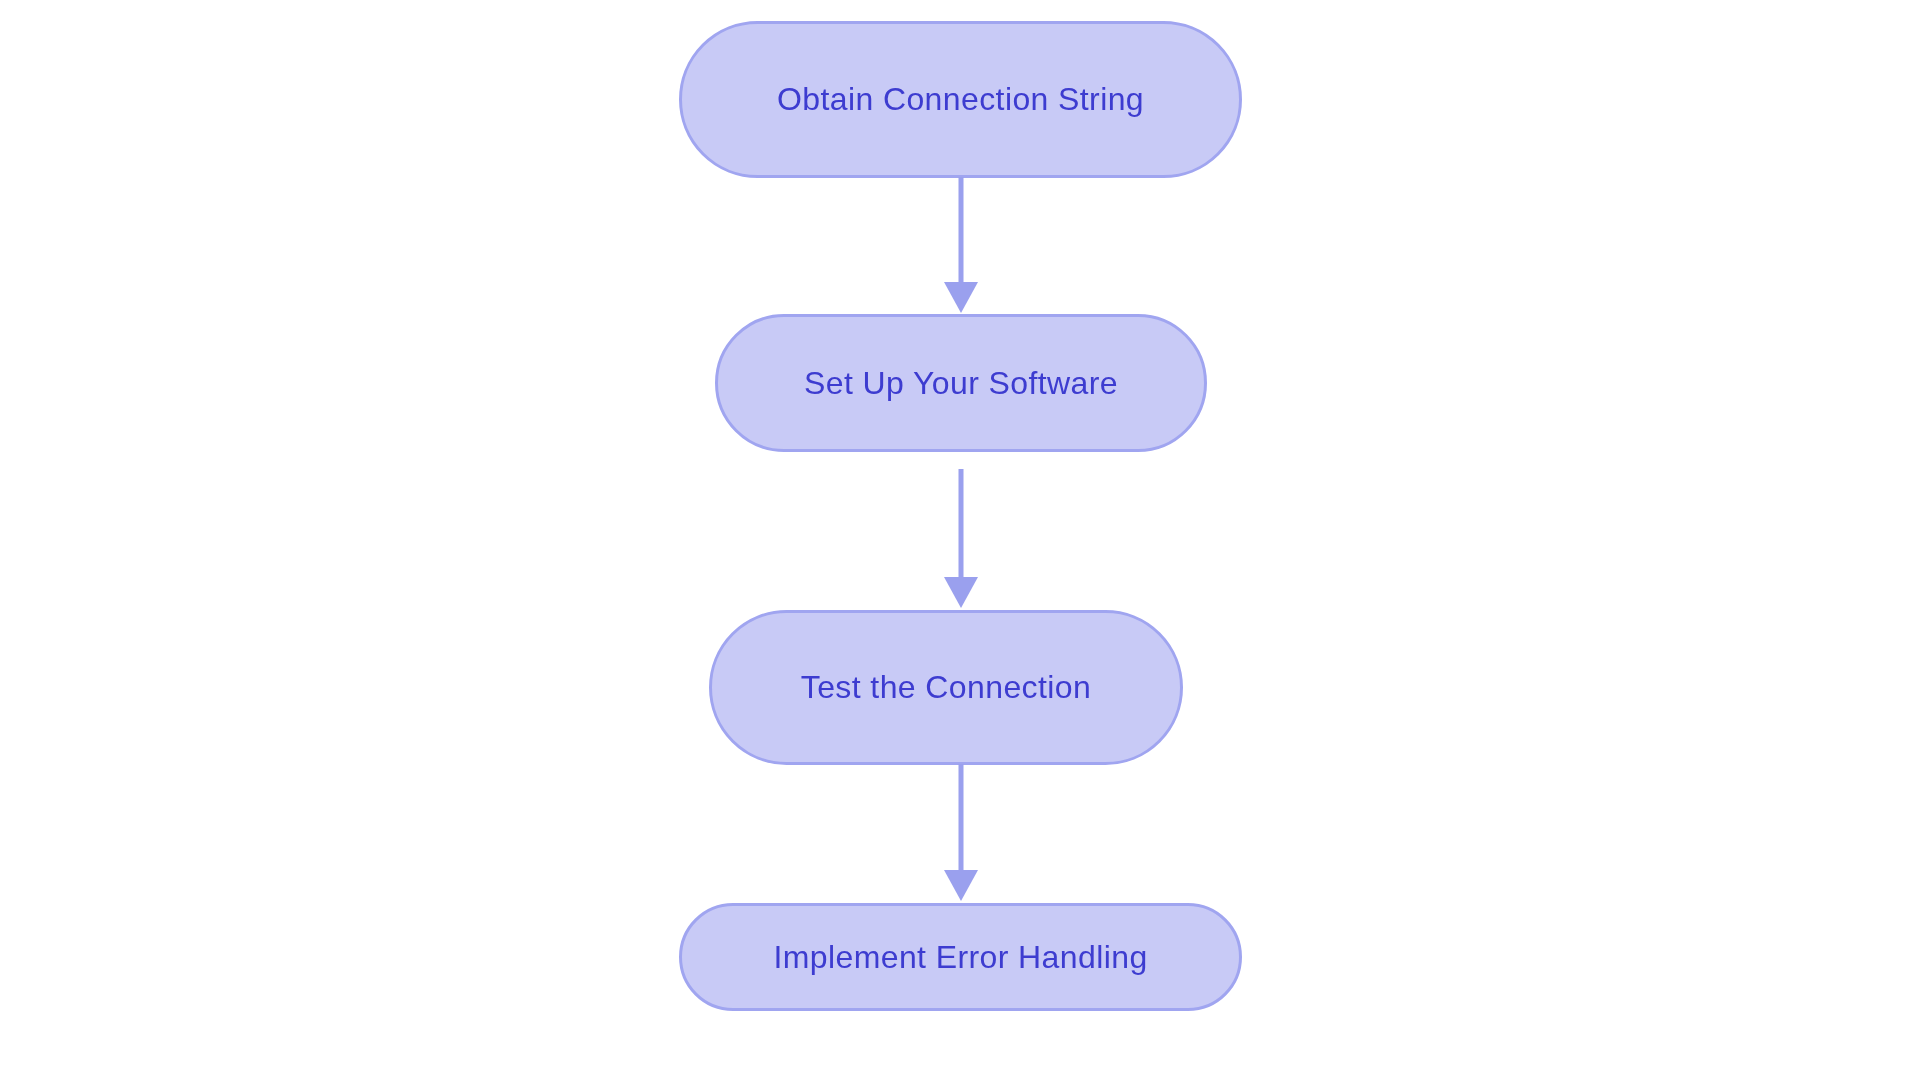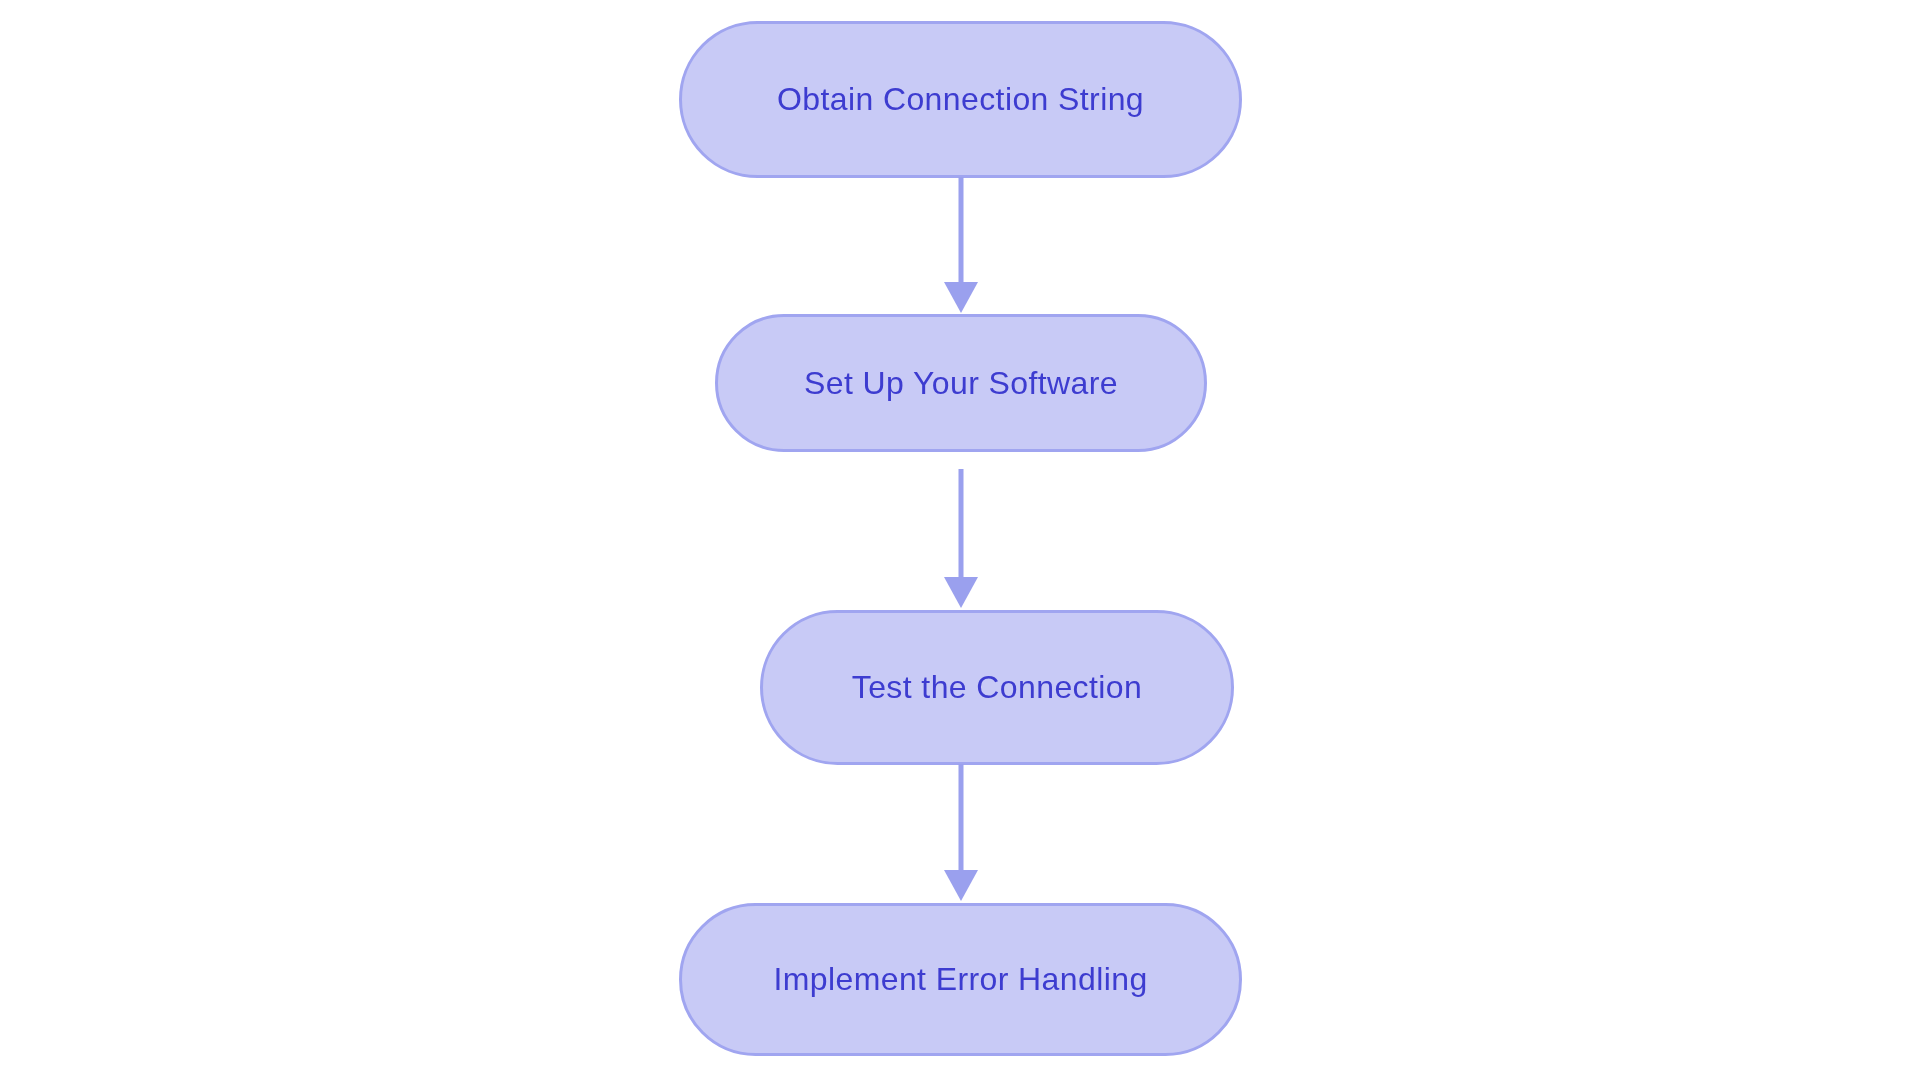--- a/index.html
+++ b/index.html
@@ -28,22 +28,22 @@
   .flow-node .label {
     color: var(--node-text, #3d3cd0);
     font-size: 32px;
     font-weight: 500;
     letter-spacing: 0.4px;
     white-space: nowrap;
     text-align: center;
   }
   .node-1 { left: 679px; top: 21px;  width: 563px; height: 157px; }
   .node-2 { left: 715px; top: 314px; width: 492px; height: 138px; }
-  .node-3 { left: 760px; top: 610px; width: 474px; height: 155px; }
-  .node-4 { left: 679px; top: 903px; width: 563px; height: 153px; }
+  .node-3 { left: 709px; top: 610px; width: 474px; height: 155px; }
+  .node-4 { left: 679px; top: 903px; width: 563px; height: 108px; }
 
   .flow-arrow {
     position: absolute;
     left: 941px;
     width: 40px;
     color: var(--arrow, #9aa0ee);
   }
   .arrow-1 { top: 177px; height: 136px; }
   .arrow-2 { top: 469px; height: 139px; }
   .arrow-3 { top: 764px; height: 137px; }

